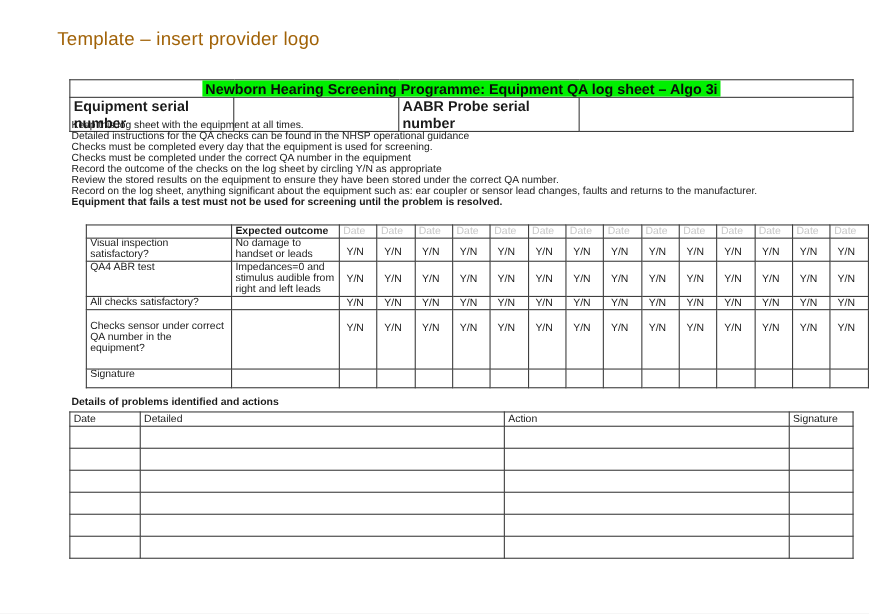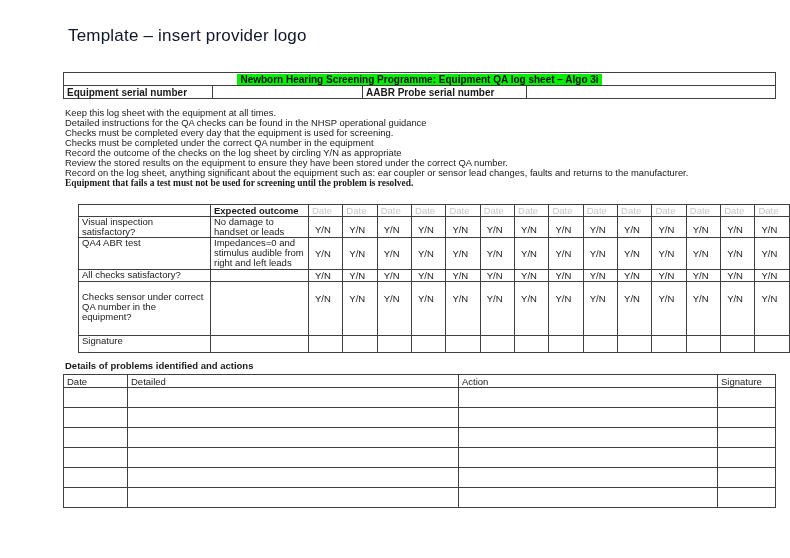--- a/index.html
+++ b/index.html
@@ -1,35 +1,35 @@
 <!DOCTYPE html>
 <html><head>
 <meta charset="utf-8">
 <style>
   html,body{margin:0;padding:0;background:#e8e8e8;}
   .page{
     position:relative;width:790px;height:558px;background:#ffffff;
     font-family:"Liberation Sans", sans-serif;color:#1a1a1a;overflow:hidden;
   }
   .doc-title{
-    position:absolute;left:68px;top:26px;font-size:17px;font-weight:400;
-    color:#0f172a;letter-spacing:.2px;white-space:nowrap;
+    position:absolute;left:52px;top:26px;font-size:17px;font-weight:400;
+    color:#a16207;letter-spacing:.2px;white-space:nowrap;
   }
   table{border-collapse:collapse;table-layout:fixed;}
   td,th{border:1px solid #3f3f3f;padding:0 3px;font-weight:400;text-align:left;
         overflow:hidden;vertical-align:top;}
   
-  .top-table{position:absolute;left:63px;top:72px;width:712px;font-size:10px;}
+  .top-table{position:absolute;left:63px;top:72px;width:712px;font-size:13px;}
   .top-table td{height:12px;vertical-align:middle;}
   .banner-cell{text-align:center;}
   .banner-hl{font-weight:700;color:#0a0a0a;padding:0 3px;}
   .serial-label{font-weight:700;}
   
   .instructions{position:absolute;left:65px;top:108px;font-size:9.4px;line-height:10px;white-space:nowrap;}
-  .instructions .bold{font-weight:700;font-family:Liberation Serif, serif;}
+  .instructions .bold{font-weight:700;}
   
   .qa-table{position:absolute;left:78px;top:204px;width:712px;font-size:9.5px;line-height:10px;}
   .qa-table thead th{height:11px;vertical-align:middle;}
   .qa-table .expected-hdr{font-weight:700;}
   .qa-table .date-cell{color:#c7c7c7;font-weight:400;padding-left:3px;}
   .qa-table td.yn{vertical-align:middle;padding-left:6px;}
   .qa-row-0 td{height:18px;}
   .qa-row-0 td.yn{vertical-align:bottom;padding-bottom:2px;}
   .qa-row-1 td{height:31px;}
   .qa-row-2 td{height:11px;}

